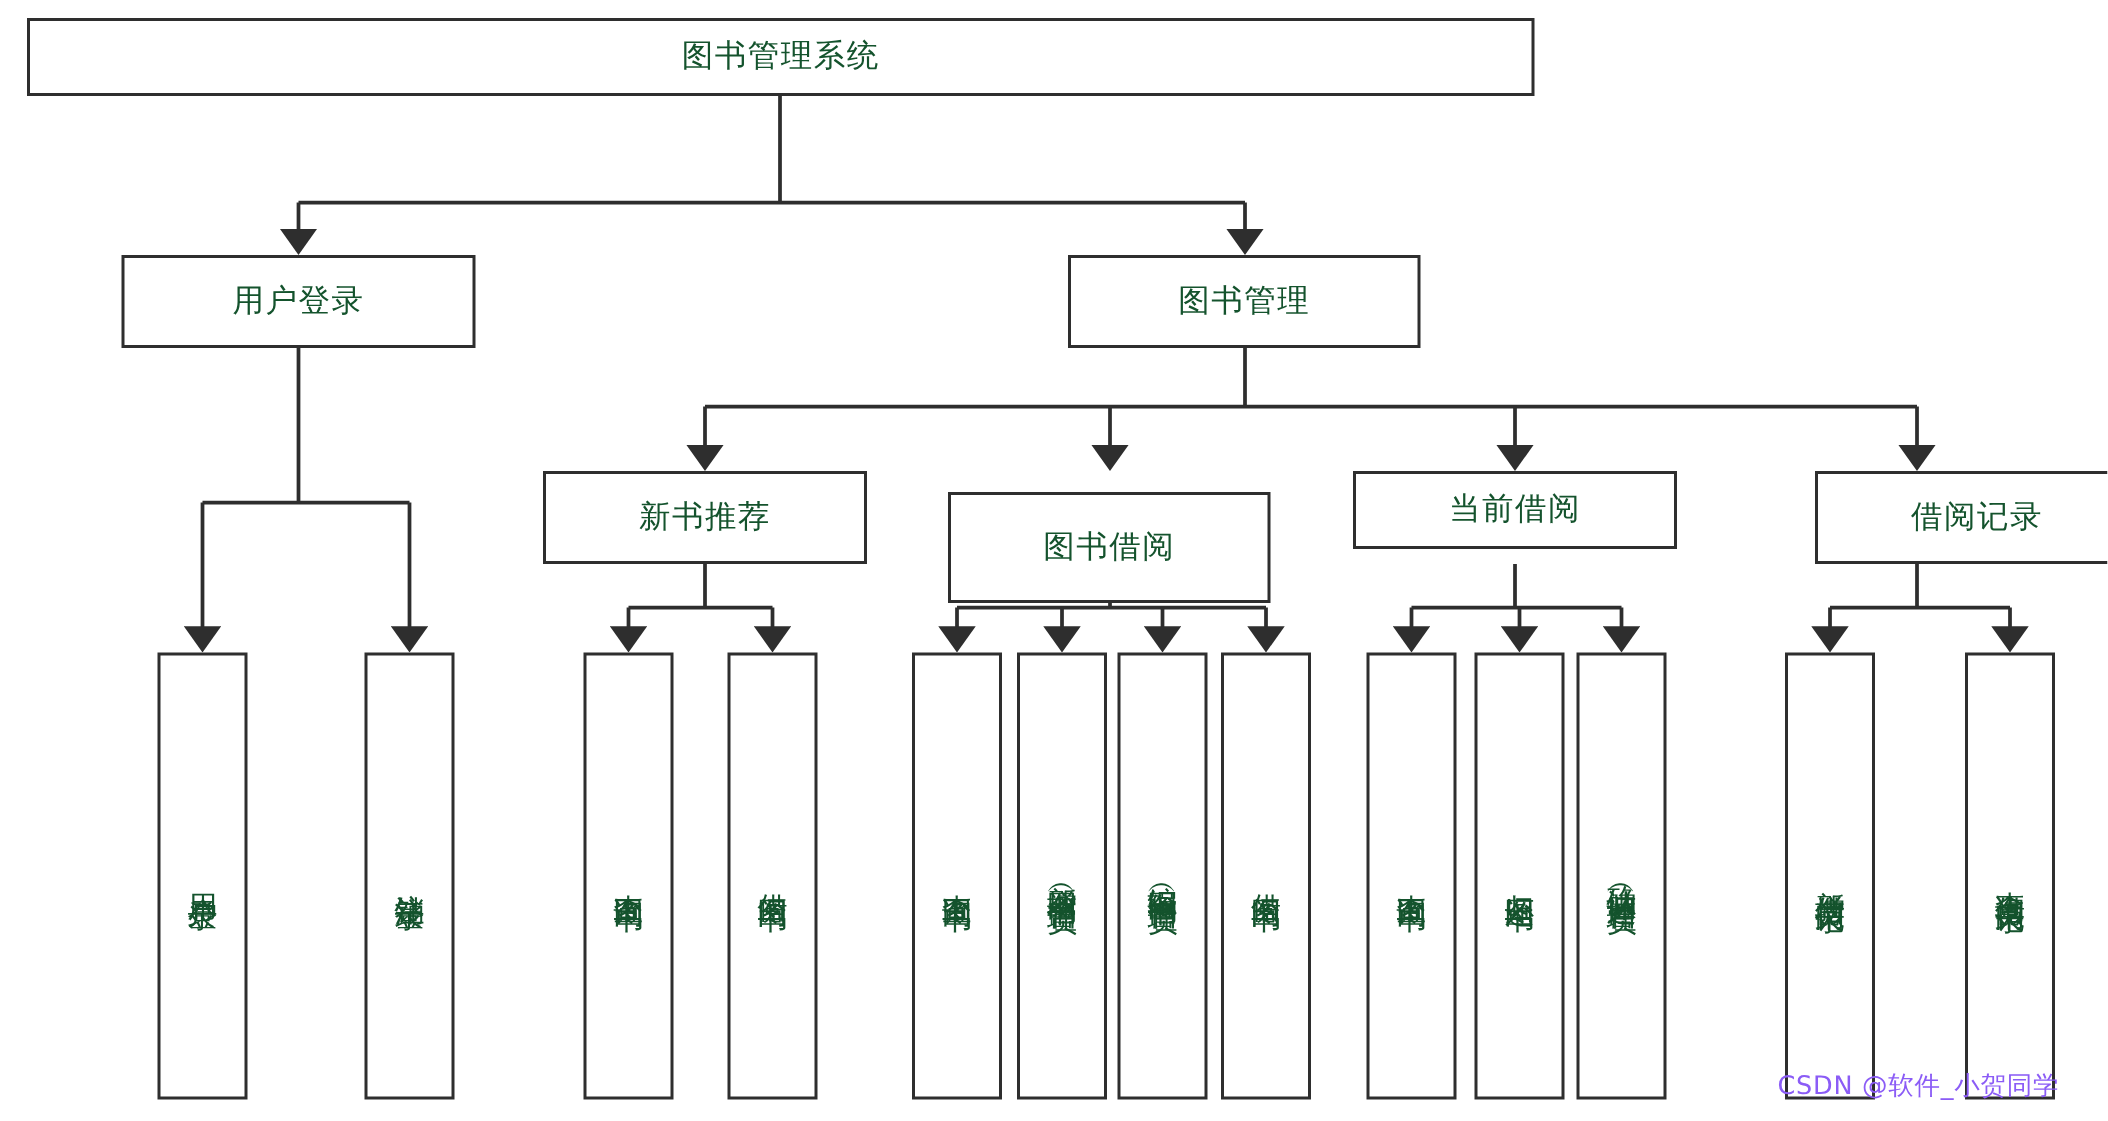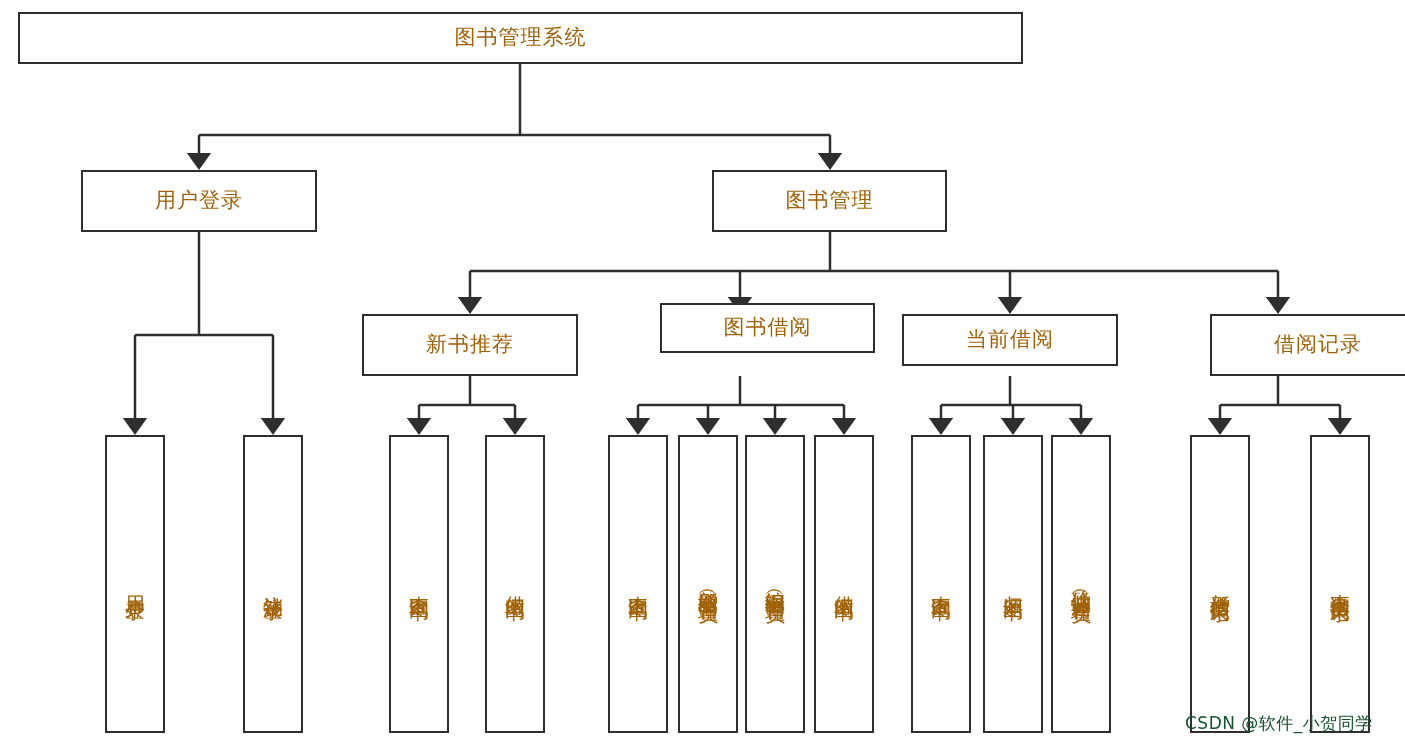--- a/index.html
+++ b/index.html
@@ -18,21 +18,21 @@
     overflow: hidden;
   }
   .node {
     position: absolute;
     box-sizing: border-box;
     border: 2px solid #2e2e2e;
     background: #ffffff;
     display: flex;
     align-items: center;
     justify-content: center;
-    color: #a16207;
+    color: #14532d;
   }
   .node.horiz {
     font-size: 21px;
     letter-spacing: 1px;
     line-height: 1.2;
   }
   .node.vert {
     writing-mode: vertical-rl;
     text-orientation: upright;
     font-size: 20px;
@@ -53,21 +53,21 @@
     top: 0;
     width: 1405px;
     height: 747px;
     pointer-events: none;
   }
   .watermark {
     position: absolute;
     left: 1185px;
     top: 712px;
     font-size: 17px;
-    color: #14532d;
+    color: #8b5cf6;
     letter-spacing: 0.5px;
     white-space: nowrap;
     font-family: "DejaVu Sans", "Liberation Sans", sans-serif;
   }
 </style>
 </head>
 <body>
 
 <div id="canvas">
 
@@ -128,21 +128,21 @@
   <div class="node horiz" style="left:81px; top:170px; width:236px; height:62px;">
     <span class="label">用户登录</span>
   </div>
   <div class="node horiz" style="left:712px; top:170px; width:235px; height:62px;align-items:center;">
     <span class="label">图书管理</span>
   </div>
 
   <div class="node horiz" style="left:362px; top:314px; width:216px; height:62px;">
     <span class="label">新书推荐</span>
   </div>
-  <div class="node horiz" style="left:632px; top:303px; width:215px; height:50px;margin-left:28px;">
+  <div class="node horiz" style="left:632px; top:328px; width:215px; height:74px;">
     <span class="label">图书借阅</span>
   </div>
   <div class="node horiz" style="left:902px; top:314px; width:216px; height:52px;">
     <span class="label">当前借阅</span>
   </div>
   <div class="node horiz" style="left:1170px; top:314px; width:216px; height:62px;margin-left:40px;">
     <span class="label">借阅记录</span>
   </div>
 
   <div class="node vert" style="left:105px; top:435px; width:60px; height:298px;">

